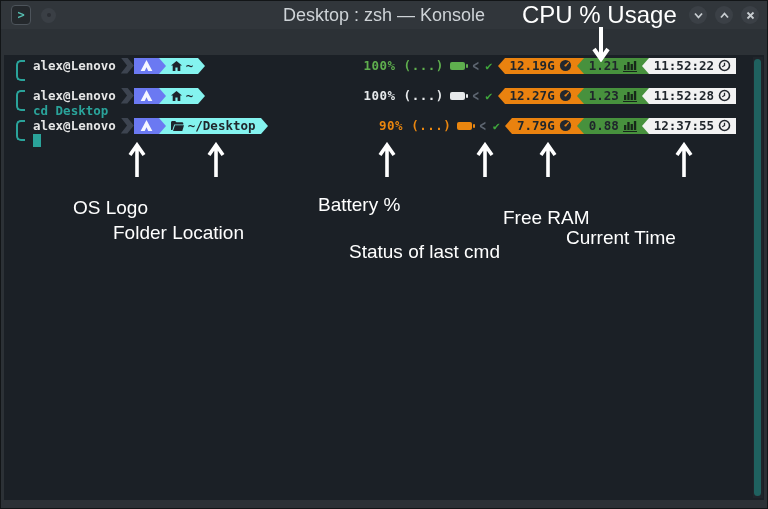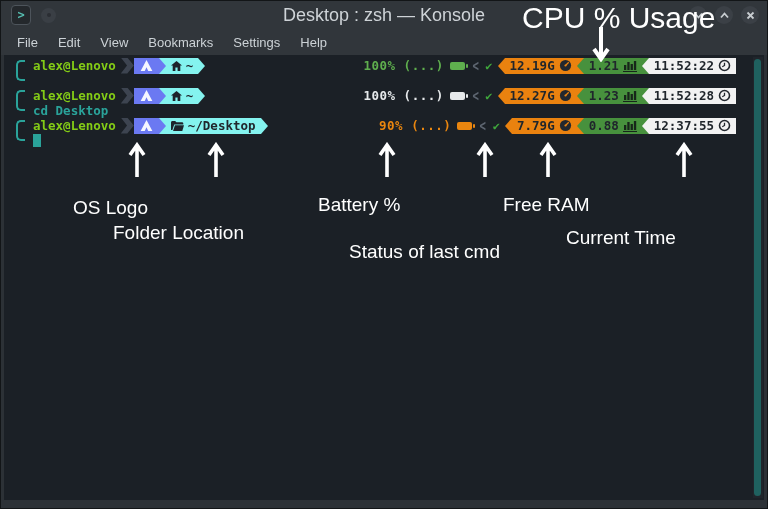--- a/index.html
+++ b/index.html
@@ -38,21 +38,21 @@
 
   .pblock { position:absolute; left:10px; right:28px; height:30px; }
   .pblock.b0 { top:3px; } .pblock.b1 { top:33px; } .pblock.b2 { top:63px; }
   .linea { position:absolute; top:0; left:0; right:0; height:15px;
            display:flex; align-items:center; justify-content:space-between; }
   .lineb { position:absolute; top:15px; left:0; right:0; height:15px;
            display:flex; align-items:center; }
   .bracket { position:absolute; left:2px; top:2px; width:9px; height:21px;
              border:2px solid #2aa39a; border-right:none; border-radius:5px 0 0 5px; }
   .lprompt { display:flex; align-items:center; margin-left:19px; }
-  .user { color:#84cc16; margin-right:5px; }
+  .user { color:#e5e5e5; margin-right:5px; }
   .chev { width:13px; height:16px; background:#3d4450;
           clip-path:polygon(0 0,50% 0,100% 50%,50% 100%,0 100%,48% 50%); }
   .seg { height:16px; display:flex; align-items:center; gap:4px; padding:0 5px;
          color:#20262c; }
   .seg.blue { background:#6b79f2; padding:0 6px; }
   .seg.cyan { background:#84f3ef; }
   .seg.orange { background:#ea820f; }
   .seg.green { background:#47913d; }
   .seg.white { background:#f2f2f2; }
   .tipR { width:0; height:0; }
@@ -75,21 +75,21 @@
   .bat-icon.white { background:#e6e9eb; }
   .bat-icon.orange { background:#ea860f; }
   .sep-lt { color:#5d6570; transform:scale(0.85,1.25); margin-right:6px; font-weight:bold; }
   .check { color:#3fa63c; margin-right:5px; font-size:12px; }
 
   .cmd { color:#2aa39a; margin-left:19px; }
   .cursor { width:8px; height:13px; background:#2aa39a; margin-left:19px; }
 
   
   .ann { position:absolute; color:#ffffff; font-size:19px; z-index:5; white-space:nowrap; }
-  .ann.cpu { font-size:30px; }
+  .ann.cpu { font-size:24px; }
   .arrow { position:absolute; z-index:5; }
 </style>
 </head>
 <body>
 
 <div class="window">
 
   <div class="titlebar">
     <div class="app-icon">&gt;</div>
     <div class="tab-dot">
@@ -109,28 +109,20 @@
       </div>
       <div class="winbtn">
         <svg width="11" height="11" viewBox="0 0 11 11">
             <line x1="2.5" y1="2.5" x2="8.5" y2="8.5"></line>
             <line x1="8.5" y1="2.5" x2="2.5" y2="8.5"></line>
           </svg>
       </div>
     </div>
   </div>
 
-  <div class="menubar">
-    <span class="menu-item">File</span>
-    <span class="menu-item">Edit</span>
-    <span class="menu-item">View</span>
-    <span class="menu-item">Bookmarks</span>
-    <span class="menu-item">Settings</span>
-    <span class="menu-item">Help</span>
-  </div>
 
   <div class="terminal">
 
     <div class="pblock b0">
       <span class="bracket"></span>
       <div class="linea">
         <div class="lprompt">
           <span class="user">alex@Lenovo</span>
           <span class="chev"></span>
           <span class="seg blue">
@@ -330,18 +322,18 @@
     </svg>
   <svg class="arrow" style="left:538px; top:141px;" width="18" height="36" viewBox="0 0 18 36">
       <path d="M9 35 V6 M2 13 L9 3 L16 13" stroke="#ffffff" stroke-width="3.6" fill="none"></path>
     </svg>
   <svg class="arrow" style="left:674px; top:141px;" width="18" height="36" viewBox="0 0 18 36">
       <path d="M9 35 V6 M2 13 L9 3 L16 13" stroke="#ffffff" stroke-width="3.6" fill="none"></path>
     </svg>
 
   <span class="ann" style="left:72px;  top:196px;">OS Logo</span>
   <span class="ann" style="left:317px; top:193px;">Battery %</span>
-  <span class="ann" style="left:502px; top:193px;">Free RAM</span>
+  <span class="ann" style="left:502px; top:206px;">Free RAM</span>
   <span class="ann" style="left:112px; top:221px;">Folder Location</span>
   <span class="ann" style="left:348px; top:240px;">Status of last cmd</span>
   <span class="ann" style="left:565px; top:226px;">Current Time</span>
 
 </div>
 
 </body></html>

